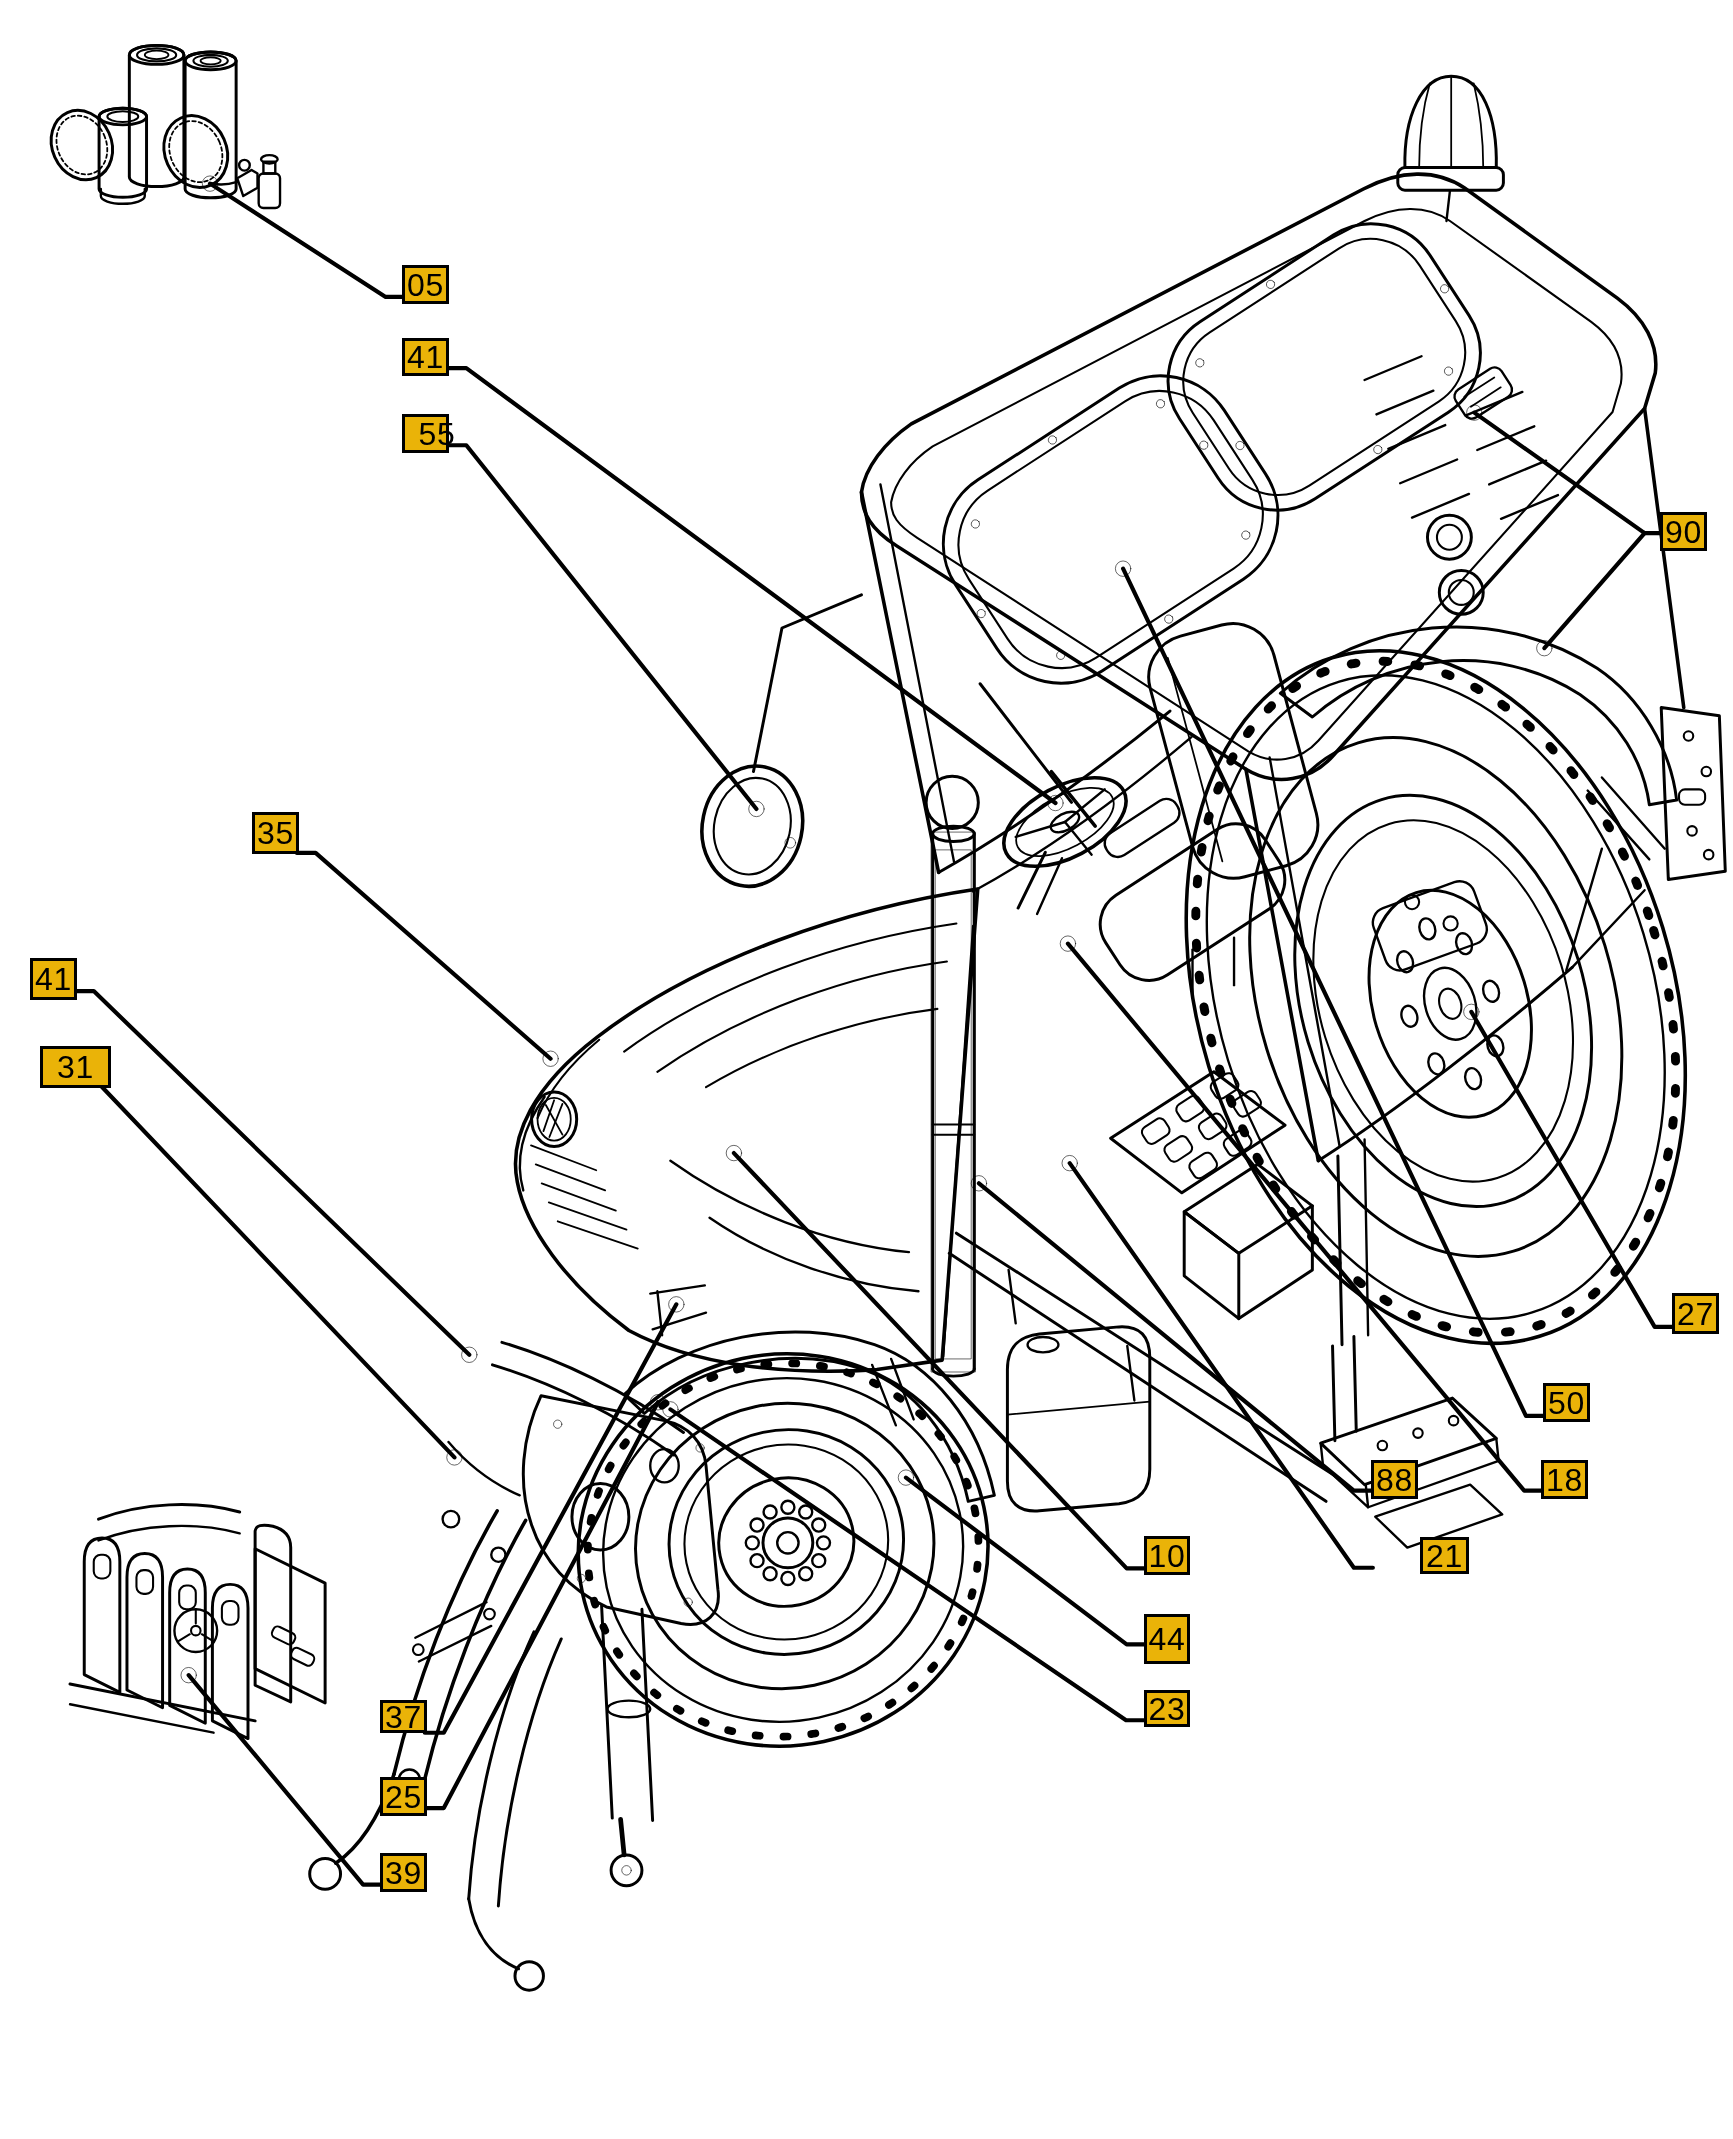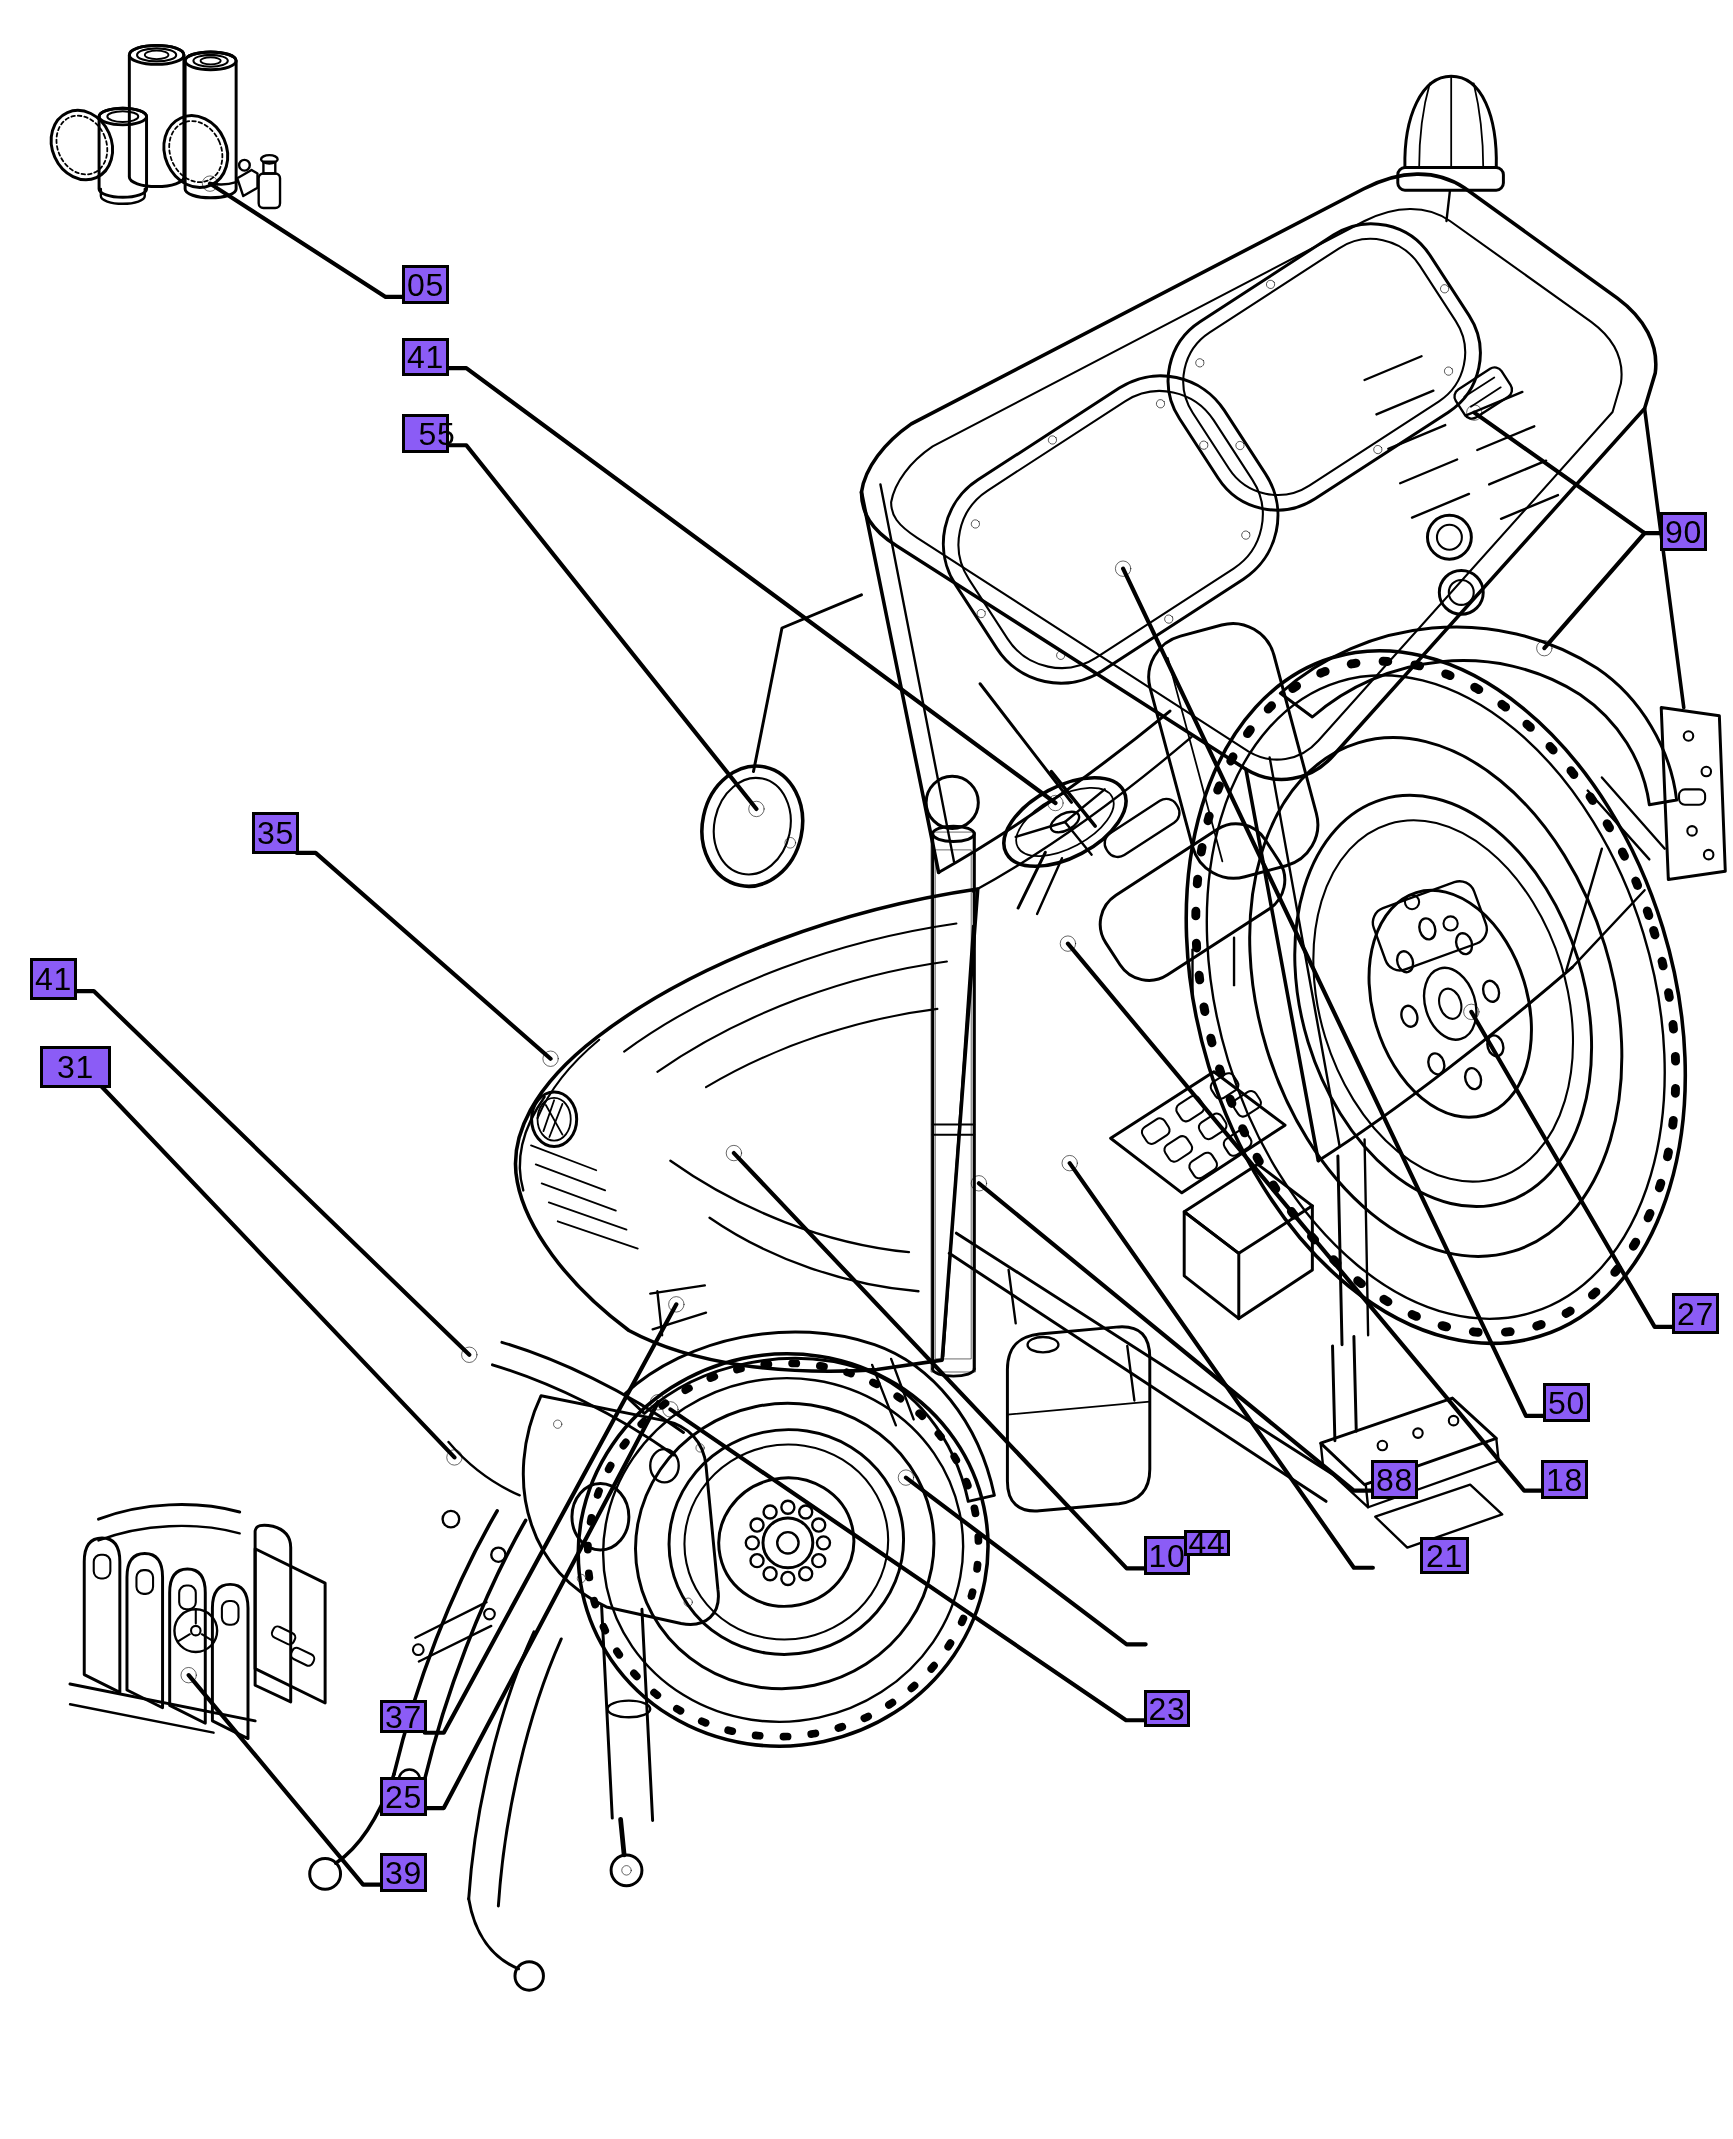--- a/index.html
+++ b/index.html
@@ -4,21 +4,21 @@
 <style>
   html,body{margin:0;padding:0;background:#ffffff;}
   body{width:1733px;height:2140px;position:relative;font-family:"Liberation Sans",sans-serif;}
   #stage{position:absolute;inset:0;}
   svg{position:absolute;left:0;top:0;}
   #art path, #art line, #art polyline, #art ellipse, #art circle, #art rect, #art polygon{
     stroke:#000; fill:none; stroke-linecap:round; stroke-linejoin:round;
   }
   #callout-layer{position:absolute;inset:0;}
   .callout{
-    position:absolute; box-sizing:border-box; background:#8b5cf6;
+    position:absolute; box-sizing:border-box; background:#eab308;
     border:3.6px solid #000; display:flex; align-items:center; justify-content:center;
     color:#000; font-size:32px; line-height:1; letter-spacing:0.6px;
     font-family:"Liberation Sans",sans-serif; cursor:pointer; z-index:5;
   }
 </style>
 </head>
 <body>
 
 <div id="stage">
 
@@ -458,21 +458,21 @@
   </div>
       <div class="callout" style="left: 380px; top: 1777px; width: 47px; height: 39px; border-width: 3.6px;">
     <span>25</span>
   </div>
       <div class="callout" style="left: 380px; top: 1853px; width: 47px; height: 39px; border-width: 3.6px;">
     <span>39</span>
   </div>
       <div class="callout" style="left: 1144px; top: 1536px; width: 46px; height: 39px; border-width: 3.6px;">
     <span>10</span>
   </div>
-      <div class="callout" style="left: 1144px; top: 1530px; width: 46px; height: 26px; border-width: 3.6px; margin-left: 40px;">
+      <div class="callout" style="left: 1144px; top: 1614px; width: 46px; height: 50px; border-width: 3.6px;">
     <span>44</span>
   </div>
       <div class="callout" style="left: 1144px; top: 1690px; width: 46px; height: 37px; border-width: 3.6px;">
     <span>23</span>
   </div>
       <div class="callout" style="left: 1371px; top: 1460px; width: 47px; height: 39px; border-width: 3.6px;">
     <span>88</span>
   </div>
       <div class="callout" style="left: 1420px; top: 1537px; width: 49px; height: 37px; border-width: 3.6px;">
     <span>21</span>

